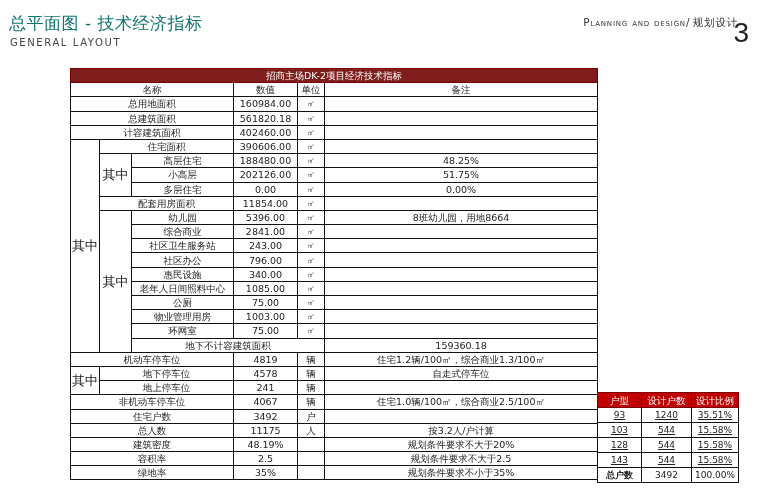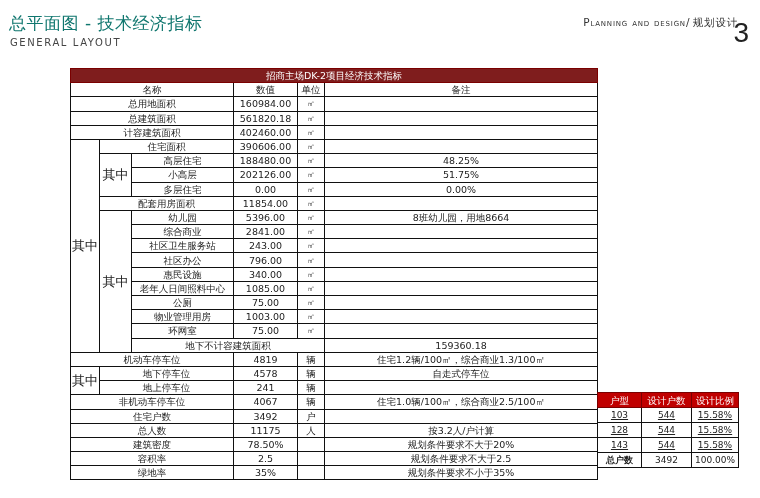--- a/index.html
+++ b/index.html
@@ -197,21 +197,21 @@
     <td></td>
   </tr>
   <tr>
     <td colspan="3">总人数</td>
     <td class="num">11175</td>
     <td>人</td>
     <td>按3.2人/户计算</td>
   </tr>
   <tr>
     <td colspan="3">建筑密度</td>
-    <td class="num">78.50%</td>
+    <td class="num">48.19%</td>
     <td></td>
     <td>规划条件要求不大于20%</td>
   </tr>
   <tr>
     <td colspan="3">容积率</td>
     <td class="num">2.5</td>
     <td></td>
     <td>规划条件要求不大于2.5</td>
   </tr>
   <tr>
@@ -229,20 +229,25 @@
       <col style="width:50px">
       <col style="width:47px">
     </colgroup>
   <tbody>
       <tr class="head">
     <td>户型</td>
     <td>设计户数</td>
     <td>设计比例</td>
   </tr>
   <tr class="body">
+    <td>93</td>
+    <td>1240</td>
+    <td>35.51%</td>
+  </tr>
+  <tr class="body">
     <td>103</td>
     <td>544</td>
     <td>15.58%</td>
   </tr>
   <tr class="body">
     <td>128</td>
     <td>544</td>
     <td>15.58%</td>
   </tr>
   <tr class="body">

